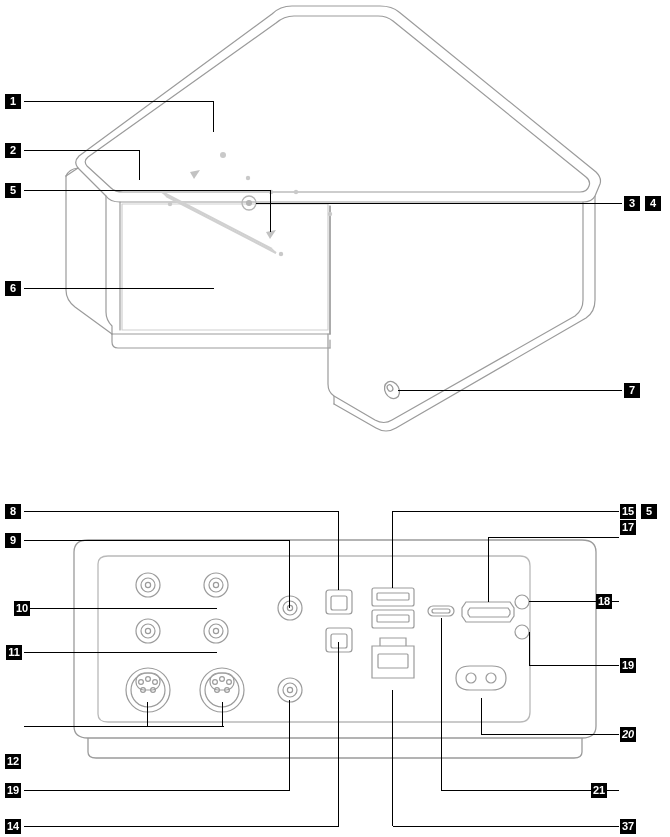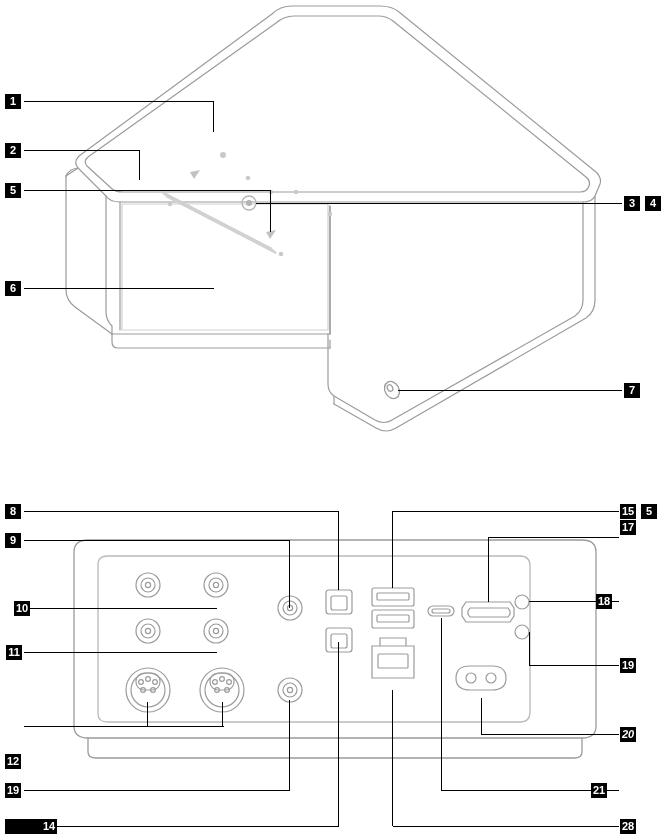--- a/index.html
+++ b/index.html
@@ -278,23 +278,23 @@
   <div class="callout" style="left:645px;top:196px;">4</div>
   <div class="callout" style="left:5px;top:183px;">5</div>
   <div class="callout" style="left:5px;top:281px;">6</div>
   <div class="callout" style="left:624px;top:383px;">7</div>
   <div class="callout" style="left:5px;top:504px;">8</div>
   <div class="callout" style="left:5px;top:533px;">9</div>
   <div class="callout" style="left:14px;top:601px;">10</div>
   <div class="callout" style="left:6px;top:645px;">11</div>
   <div class="callout" style="left:5px;top:719px;margin-top:35px;">12</div>
   <div class="callout" style="left:5px;top:783px;">19</div>
-  <div class="callout" style="left:5px;top:819px;padding-left:36px;">14</div>
+  <div class="callout" style="left:5px;top:819px;">14</div>
   <div class="callout" style="left:620px;top:504px;">15</div>
   <div class="callout" style="left:641px;top:504px;">5</div>
   <div class="callout" style="left:620px;top:520px;">17</div>
   <div class="callout" style="left:596px;top:594px;">18</div>
   <div class="callout" style="left:620px;top:658px;">19</div>
   <div class="callout" style="left:620px;top:727px;font-style:italic;">20</div>
   <div class="callout" style="left:591px;top:783px;">21</div>
-  <div class="callout" style="left:620px;top:819px;">28</div>
+  <div class="callout" style="left:620px;top:819px;">37</div>
 
 </div>
 
 </body></html>

